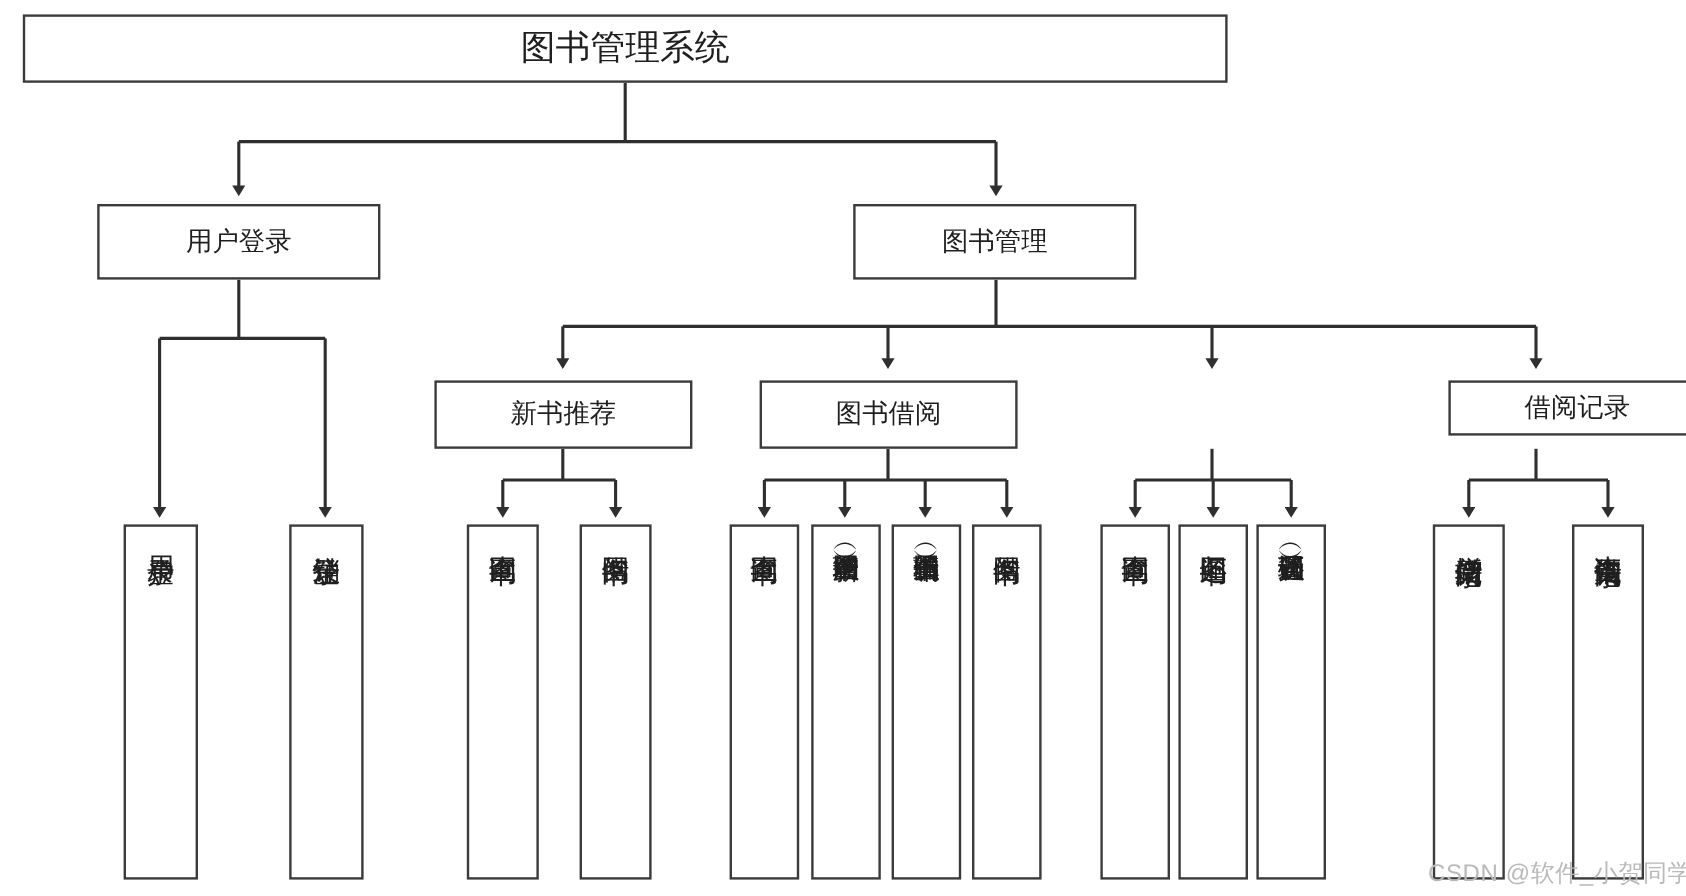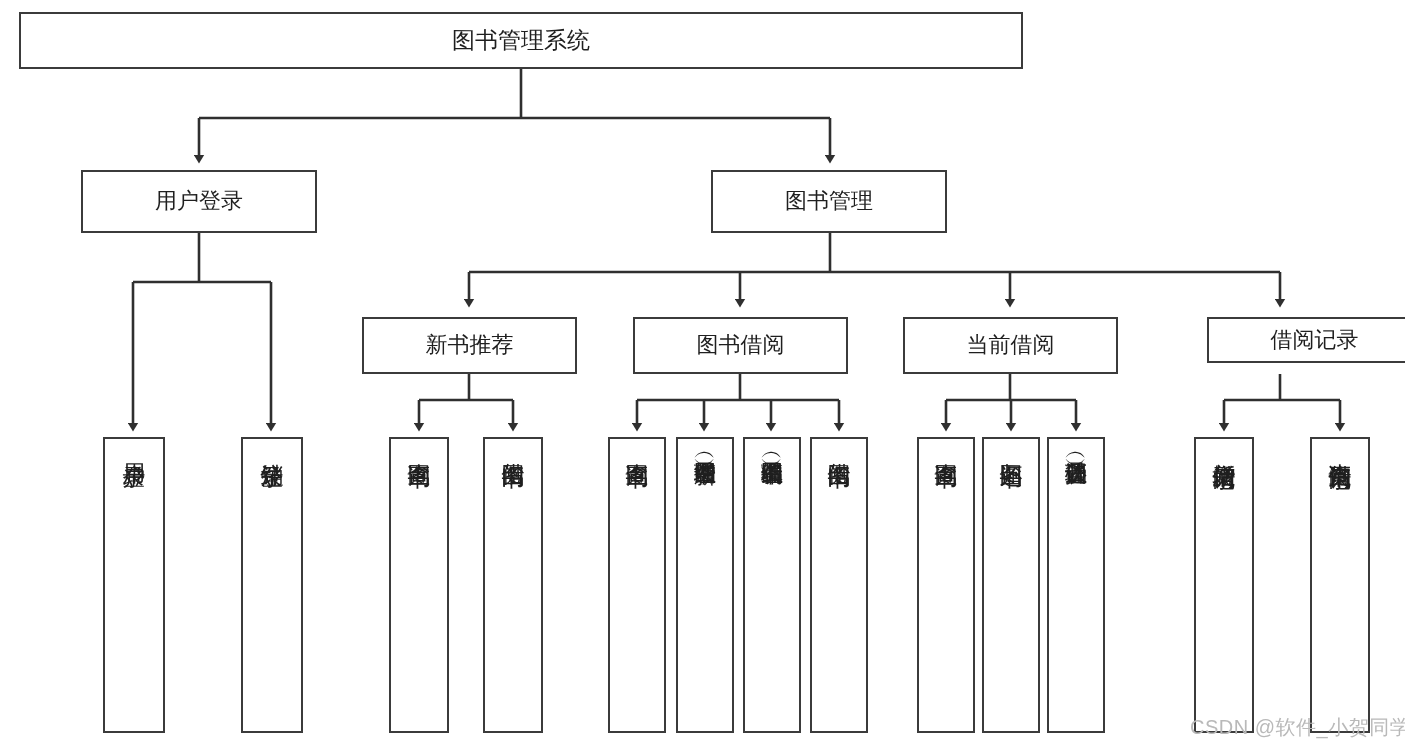--- a/index.html
+++ b/index.html
@@ -39,21 +39,21 @@
     line-height: 1.12;
     text-align: center;
     white-space: nowrap;
   }
   
   .node.horiz .node-label {
     font-size: 22px;
     writing-mode: horizontal-tb;
   }
   .node.root .node-label {
-    font-size: 23px;
+    font-size: 29px;
   }
   
   .node.vert {
     align-items: flex-start;
     justify-content: center;
     padding-top: 6px;
   }
   .node.vert .node-label {
     writing-mode: vertical-rl;
     text-orientation: upright;
@@ -142,23 +142,20 @@
   <div class="node horiz" style="left:711px; top:170px; width:236px; height:63px;align-items:center;">
     <span class="node-label">图书管理</span>
   </div>
 
   <div class="node horiz" style="left:362px; top:317px; width:215px; height:57px;">
     <span class="node-label">新书推荐</span>
   </div>
   <div class="node horiz" style="left:633px; top:317px; width:215px; height:57px;">
     <span class="node-label">图书借阅</span>
   </div>
-  <div class="node horiz" style="left:903px; top:317px; width:215px; height:57px;">
-    <span class="node-label">当前借阅</span>
-  </div>
   <div class="node horiz" style="left:1207px; top:317px; width:215px; height:46px;">
     <span class="node-label">借阅记录</span>
   </div>
 
   <div class="node vert" style="left:103px; top:437px; width:62px; height:296px;">
     <span class="node-label">用户登录</span>
   </div>
   <div class="node vert" style="left:241px; top:437px; width:62px; height:296px;">
     <span class="node-label">注销登录</span>
   </div>

